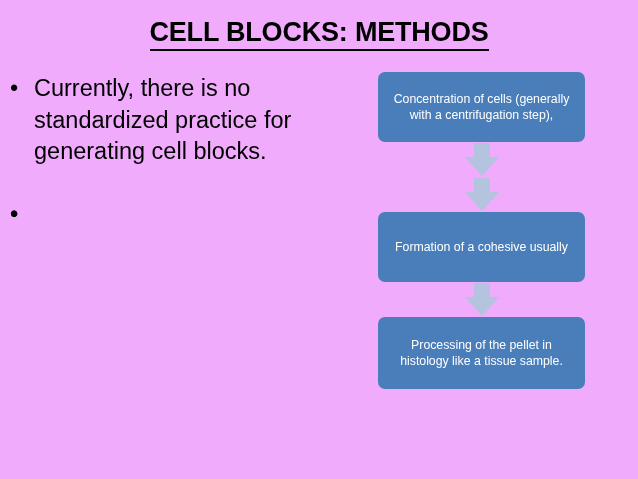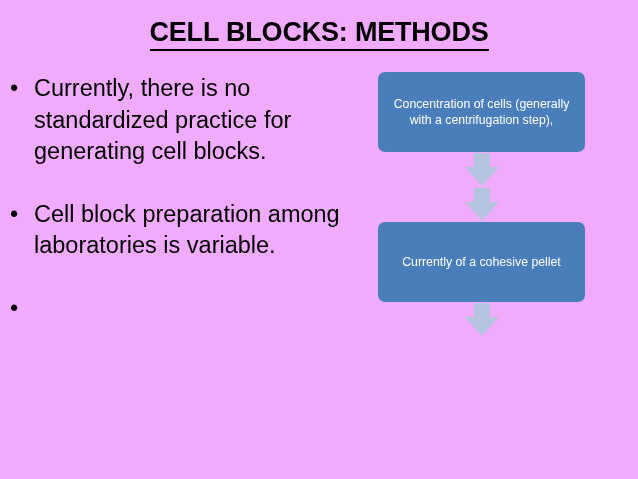--- a/index.html
+++ b/index.html
@@ -84,21 +84,21 @@
     border-radius: 7px;
     color: #ffffff;
     font-size: 12.3px;
     line-height: 16.5px;
     text-align: center;
     display: flex;
     align-items: center;
     justify-content: center;
     padding: 4px 8px;
   }
-  .flow-box.h70 { height: 80px; }
+  .flow-box.h70 { height: 70px; }
   .flow-box.h72 { height: 72px; }
 
   .flow-arrow {
     width: 207px;
     height: 35px;
     display: flex;
     align-items: center;
     justify-content: center;
   }
   .arrow-glyph {
@@ -134,21 +134,20 @@
     <span class="title-underline">CELL BLOCKS: METHODS</span>
   </div>
 
   <ul id="bullet-list">
     <li class="bullet-item">
       <span class="bullet-dot">•</span>
       <span>Currently, there is no standardized practice for generating cell blocks.</span>
     </li>
     <li class="bullet-item">
       <span class="bullet-dot">•</span>
-      <span>Cell block preparation among laboratories is variable.</span>
     </li>
     <li class="bullet-item">
       <span class="bullet-dot">•</span>
     </li>
   </ul>
 
   <div id="flowchart">
 
     <div class="flow-box h70">
       <span>Concentration of cells (generally with a centrifugation step),</span>
@@ -163,26 +162,29 @@
 
 
     <div class="flow-arrow">
       <span class="arrow-glyph">
         <span class="arrow-stem"></span>
         <span class="arrow-head"></span>
       </span>
     </div>
 
     <div class="flow-box h70">
-      <span>Currently of a cohesive pellet</span>
+      <span>Formation of a cohesive usually</span>
     </div>
 
     <div class="flow-arrow">
       <span class="arrow-glyph">
         <span class="arrow-stem"></span>
         <span class="arrow-head"></span>
       </span>
     </div>
 
+    <div class="flow-box h72">
+      <span>Processing of the pellet in histology like a tissue sample.</span>
+    </div>
 
   </div>
 
 </div>
 
 </body></html>

